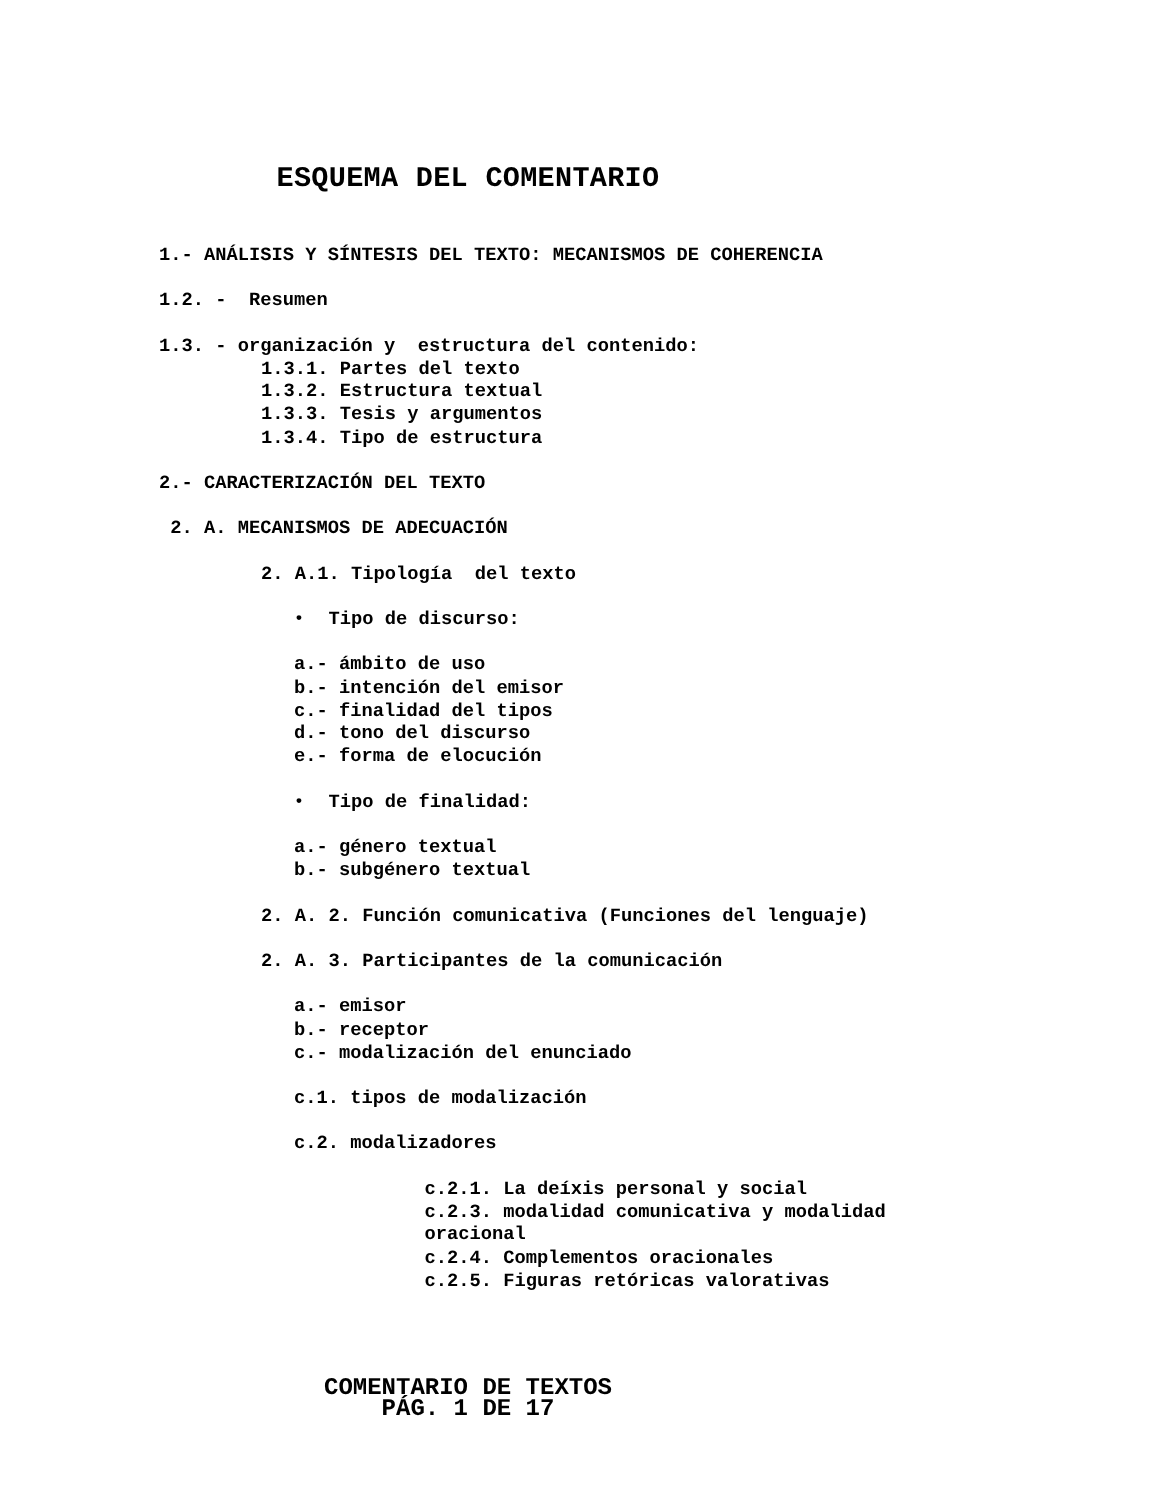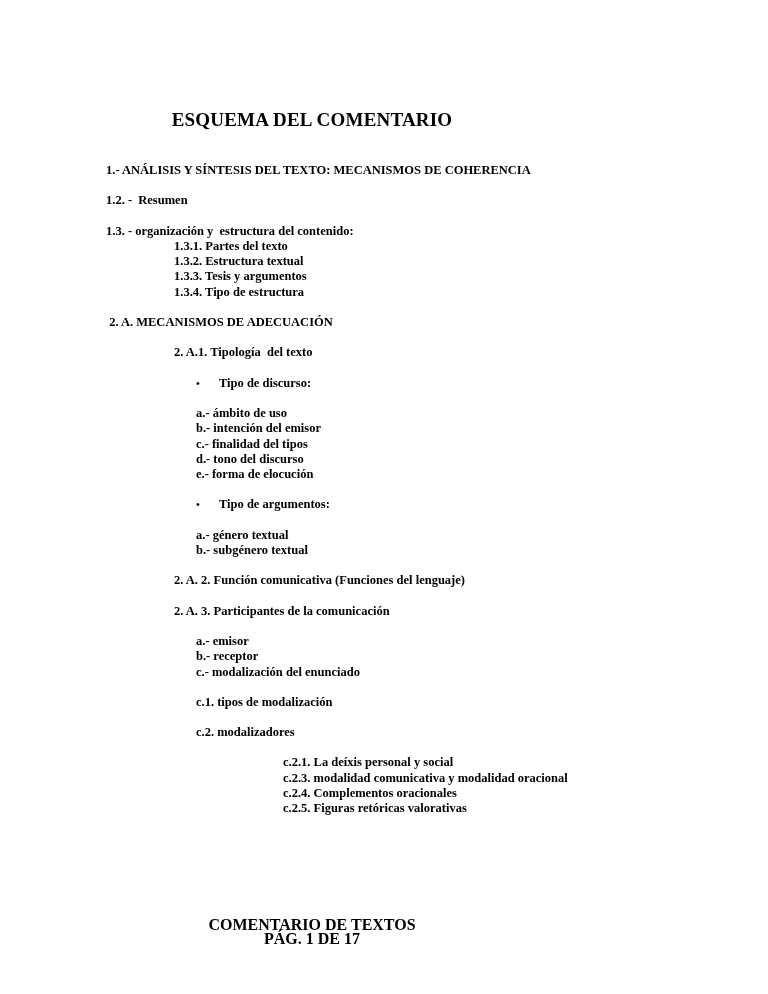--- a/index.html
+++ b/index.html
@@ -5,21 +5,21 @@
   html, body { margin: 0; padding: 0; }
   body {
     width: 768px; height: 994px;
     background: #ffffff;
   }
   .page {
     position: relative;
     width: 624px; height: 994px;
     background: #ffffff;
     color: #000000;
-    font-family: Liberation Serif, serif;
+    font-family: Liberation Mono, monospace;
     font-weight: 700;
     overflow: hidden;
     box-sizing: border-box;
   }
   .doc-title {
     margin: 0;
     padding-top: 108px;
     text-align: center;
     font-size: 19px;
     line-height: 23px;
@@ -63,29 +63,30 @@
   <h1 class="doc-title">ESQUEMA DEL COMENTARIO</h1>
 
   <main class="outline" id="outline">
       <p class="line i0"><span>1.- ANÁLISIS Y SÍNTESIS DEL TEXTO: MECANISMOS DE COHERENCIA</span></p>
       <p class="line i0 gap"><span>1.2. -  Resumen</span></p>
       <p class="line i0 gap"><span>1.3. - organización y  estructura del contenido:</span></p>
       <p class="line i1"><span>1.3.1. Partes del texto</span></p>
       <p class="line i1"><span>1.3.2. Estructura textual</span></p>
       <p class="line i1"><span>1.3.3. Tesis y argumentos</span></p>
       <p class="line i1"><span>1.3.4. Tipo de estructura</span></p>
+      <p class="line i0 gap"><span>2.- CARACTERIZACIÓN DEL TEXTO</span></p>
       <p class="line i0 gap"><span> 2. A. MECANISMOS DE ADECUACIÓN</span></p>
       <p class="line i1 gap"><span>2. A.1. Tipología  del texto</span></p>
       <p class="line i2 gap"><span class="bullet">•</span><span>Tipo de discurso:</span></p>
       <p class="line i2 gap"><span>a.- ámbito de uso</span></p>
       <p class="line i2"><span>b.- intención del emisor</span></p>
       <p class="line i2"><span>c.- finalidad del tipos</span></p>
       <p class="line i2"><span>d.- tono del discurso</span></p>
       <p class="line i2"><span>e.- forma de elocución</span></p>
-      <p class="line i2 gap"><span class="bullet">•</span><span>Tipo de argumentos:</span></p>
+      <p class="line i2 gap"><span class="bullet">•</span><span>Tipo de finalidad:</span></p>
       <p class="line i2 gap"><span>a.- género textual</span></p>
       <p class="line i2"><span>b.- subgénero textual</span></p>
       <p class="line i1 gap"><span>2. A. 2. Función comunicativa (Funciones del lenguaje)</span></p>
       <p class="line i1 gap"><span>2. A. 3. Participantes de la comunicación</span></p>
       <p class="line i2 gap"><span>a.- emisor</span></p>
       <p class="line i2"><span>b.- receptor</span></p>
       <p class="line i2"><span>c.- modalización del enunciado</span></p>
       <p class="line i3 gap"><span>c.1. tipos de modalización</span></p>
       <p class="line i3 gap"><span>c.2. modalizadores</span></p>
       <p class="line i4 gap"><span>c.2.1. La deíxis personal y social</span></p>

